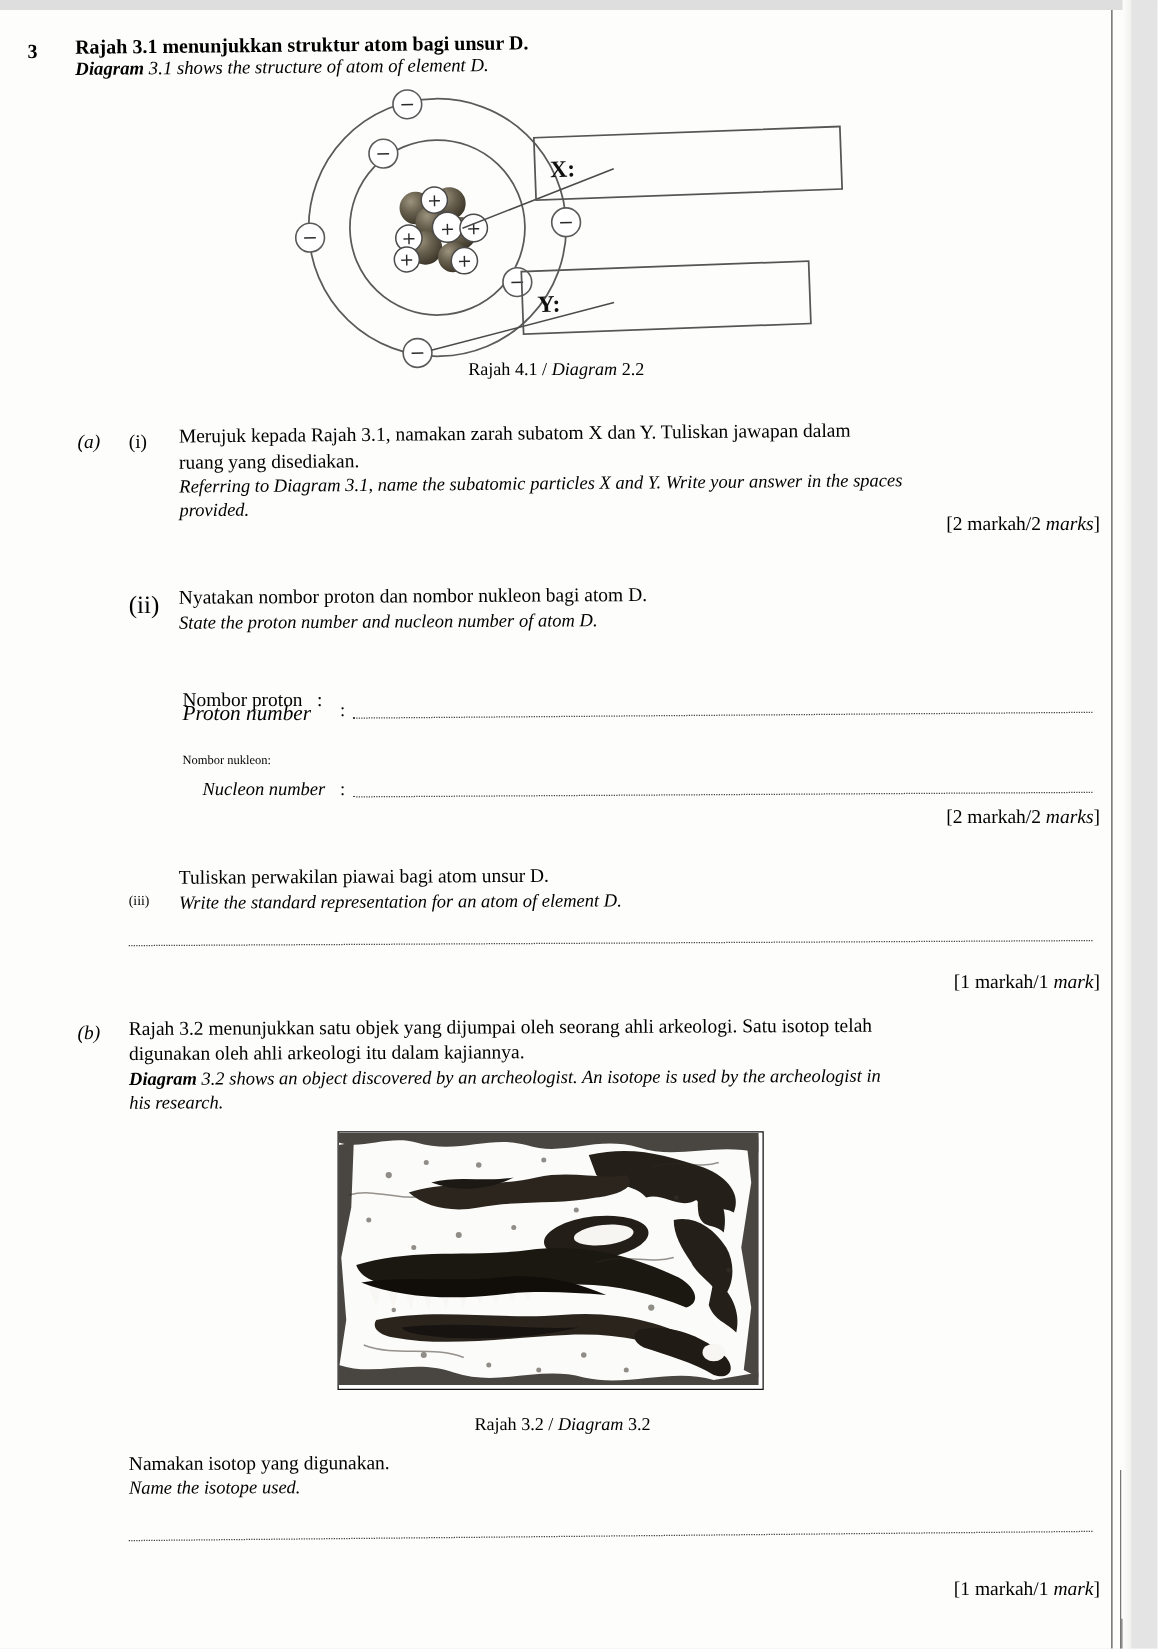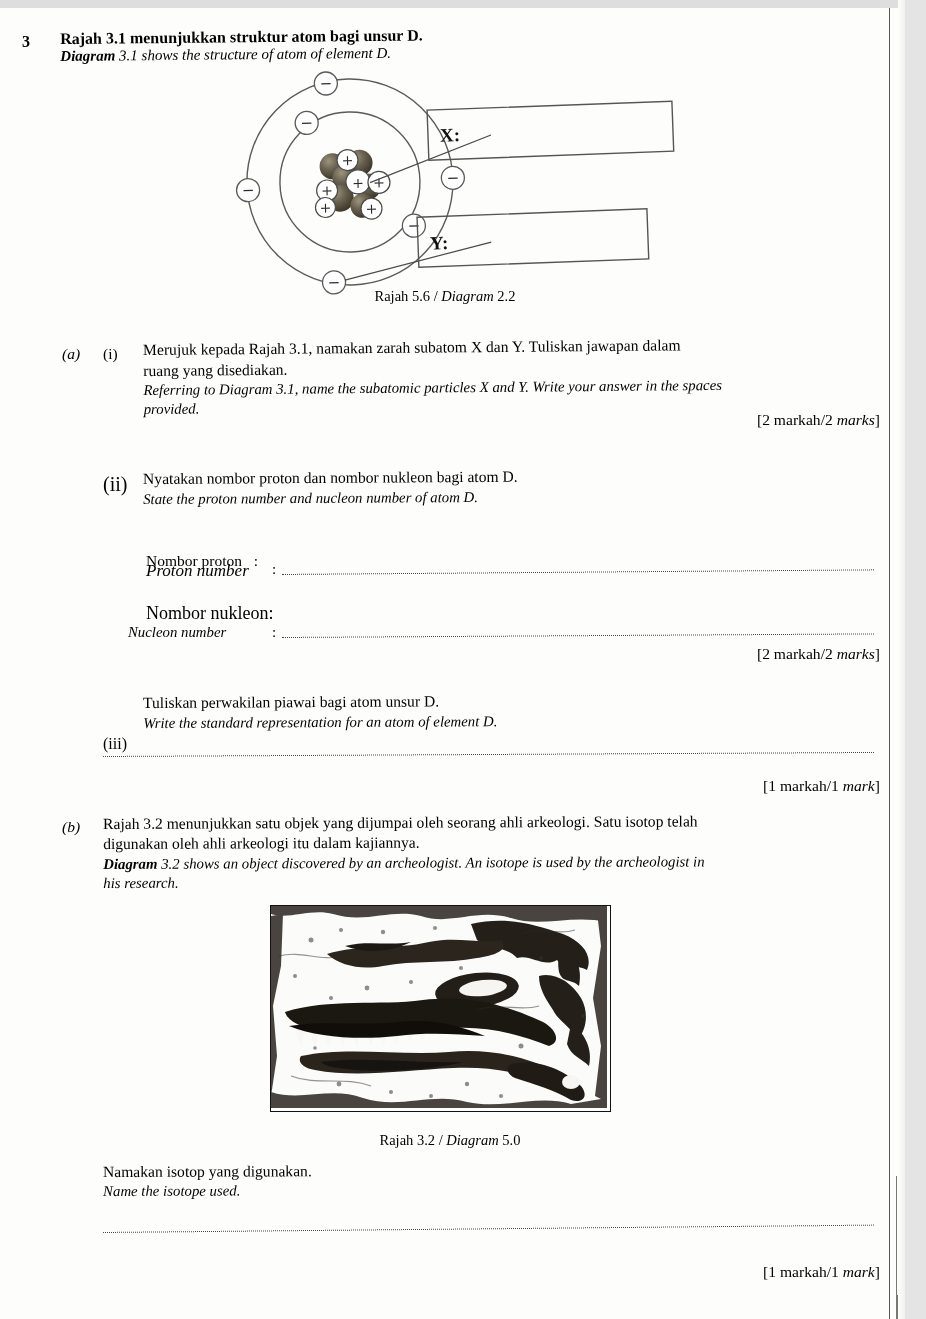--- a/index.html
+++ b/index.html
@@ -48,21 +48,21 @@
   .blk-ai .r2{font-size:15.6px;}
   .blk-ai .r3{font-size:14.8px;font-style:italic;}
   .blk-ai .r4{font-size:14.8px;font-style:italic;}
   .marks{position:absolute;text-align:right;font-size:15.6px;}
   .marks i{font-style:italic;}
 
   .lbl-ii{position:absolute;left:103px;top:473px;font-size:20px;}
   .blk-aii{position:absolute;left:143px;top:470px;width:740px;transform:rotate(-0.35deg);transform-origin:0 0;}
   .dotline{border-bottom:1.6px dotted #444;position:absolute;}
 
-  .lbl-iii{position:absolute;left:103px;top:735px;font-size:16px;}
+  .lbl-iii{position:absolute;left:103px;top:715px;font-size:11px;}
   .blk-aiii{position:absolute;left:143px;top:694px;width:740px;transform:rotate(-0.3deg);transform-origin:0 0;}
 
   .lbl-b{position:absolute;left:62px;top:818px;font-size:15.5px;font-style:italic;}
   .blk-b{position:absolute;left:103px;top:815px;width:782px;transform:rotate(-0.25deg);transform-origin:0 0;}
 
   
   .photo-wrap{position:absolute;left:270px;top:905px;width:339px;height:205px;
      border:1.6px solid #111;background:#fff;overflow:hidden;}
   .photo-cap{position:absolute;left:335px;top:1132px;width:230px;text-align:center;font-size:14.5px;}
   .photo-cap i{font-style:italic;}
@@ -159,21 +159,21 @@
           <text x="240" y="72" font-family="Liberation Serif, serif" font-size="19" font-weight="bold" fill="#111">X:</text>
         </g>
 
         <g transform="rotate(-2.1 225 173)">
           <rect x="218" y="147" width="230" height="50" fill="none" stroke="#555" stroke-width="1.4"></rect>
           <text x="230" y="180" font-family="Liberation Serif, serif" font-size="19" font-weight="bold" fill="#111">Y:</text>
         </g>
       </svg>
     </div>
 
-    <div class="fig-cap"><span>Rajah 5.6 / </span><i>Diagram</i><span> 2.2</span></div>
+    <div class="fig-cap"><span>Rajah 4.1 / </span><i>Diagram</i><span> 2.2</span></div>
 
     <div class="lbl-a">(a)</div>
     <div class="lbl-i">(i)</div>
     <div class="blk-ai">
       <div class="r1">Merujuk kepada Rajah 3.1, namakan zarah subatom X dan Y. Tuliskan jawapan dalam</div>
       <div class="r2" style="margin-top:3px">ruang yang disediakan.</div>
       <div class="r3" style="margin-top:2px">Referring to Diagram 3.1, name the subatomic particles X and Y. Write your answer in the spaces</div>
       <div class="r4" style="margin-top:2px">provided.</div>
     </div>
     <div class="marks" style="left:620px;top:411px;width:260px;"><span>[2 markah/2 </span><i>marks</i><span>]</span></div>
@@ -182,22 +182,22 @@
     <div class="blk-aii">
       <div style="font-size:15.6px">Nyatakan nombor proton dan nombor nukleon bagi atom D.</div>
       <div style="font-size:14.8px;font-style:italic;margin-top:3px">State the proton number and nucleon number of atom D.</div>
     </div>
 
     <div style="position:absolute;left:146px;top:552px;font-size:15.5px;white-space:pre">Nombor proton   :</div>
     <div style="position:absolute;left:146px;top:561px;font-size:17px;font-style:italic">Proton number</div>
     <div style="position:absolute;left:272px;top:561px;font-size:15px">:</div>
     <div class="dotline" style="left:282px;top:574px;width:592px;transform:rotate(-0.45deg);transform-origin:0 0;"></div>
 
-    <div style="position:absolute;left:146px;top:603px;font-size:18px;white-space:pre">Nombor nukleon:</div>
-    <div style="position:absolute;left:128px;top:624px;font-size:14.8px;font-style:italic">Nucleon number</div>
+    <div style="position:absolute;left:146px;top:603px;font-size:10px;white-space:pre">Nombor nukleon:</div>
+    <div style="position:absolute;left:162px;top:624px;font-size:14.8px;font-style:italic">Nucleon number</div>
     <div style="position:absolute;left:272px;top:624px;font-size:15px">:</div>
     <div class="dotline" style="left:282px;top:637px;width:592px;transform:rotate(-0.35deg);transform-origin:0 0;"></div>
 
     <div class="marks" style="left:620px;top:645px;width:260px;"><span>[2 markah/2 </span><i>marks</i><span>]</span></div>
 
     <div class="lbl-iii">(iii)</div>
     <div class="blk-aiii">
       <div style="font-size:15.6px">Tuliskan perwakilan piawai bagi atom unsur D.</div>
       <div style="font-size:14.8px;font-style:italic;margin-top:3px">Write the standard representation for an atom of element D.</div>
     </div>
@@ -280,21 +280,21 @@
         </g>
         <g stroke="#2f2820" stroke-width="1.2" opacity="0.5" fill="none">
           <path d="M8 50 C30 44 50 56 72 50"></path>
           <path d="M250 28 C268 20 286 30 304 24"></path>
           <path d="M20 170 C46 180 74 170 100 180"></path>
           <path d="M206 104 C228 96 248 106 268 100"></path>
         </g>
       </svg>
     </div>
 
-    <div class="photo-cap"><span>Rajah 3.2 / </span><i>Diagram</i><span> 5.0</span></div>
+    <div class="photo-cap"><span>Rajah 3.2 / </span><i>Diagram</i><span> 3.2</span></div>
 
     <div class="blk-bq">
       <div style="font-size:15.6px">Namakan isotop yang digunakan.</div>
       <div style="font-size:14.8px;font-style:italic;margin-top:2px">Name the isotope used.</div>
     </div>
     <div class="dotline" style="left:103px;top:1232px;width:771px;transform:rotate(-0.55deg);transform-origin:0 0;"></div>
     <div class="marks" style="left:620px;top:1263px;width:260px;"><span>[1 markah/1 </span><i>mark</i><span>]</span></div>
 
   </div>
 </div>

